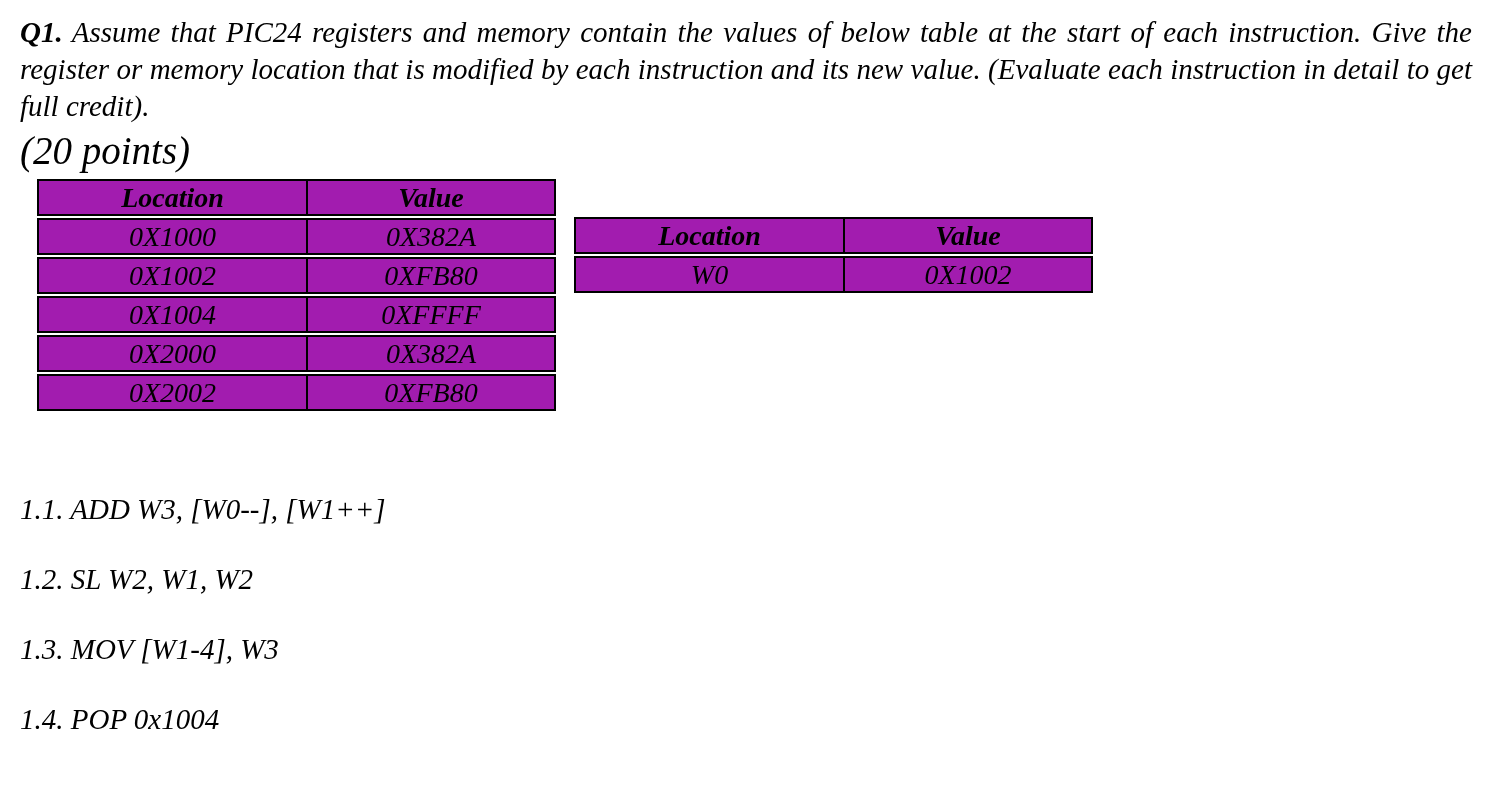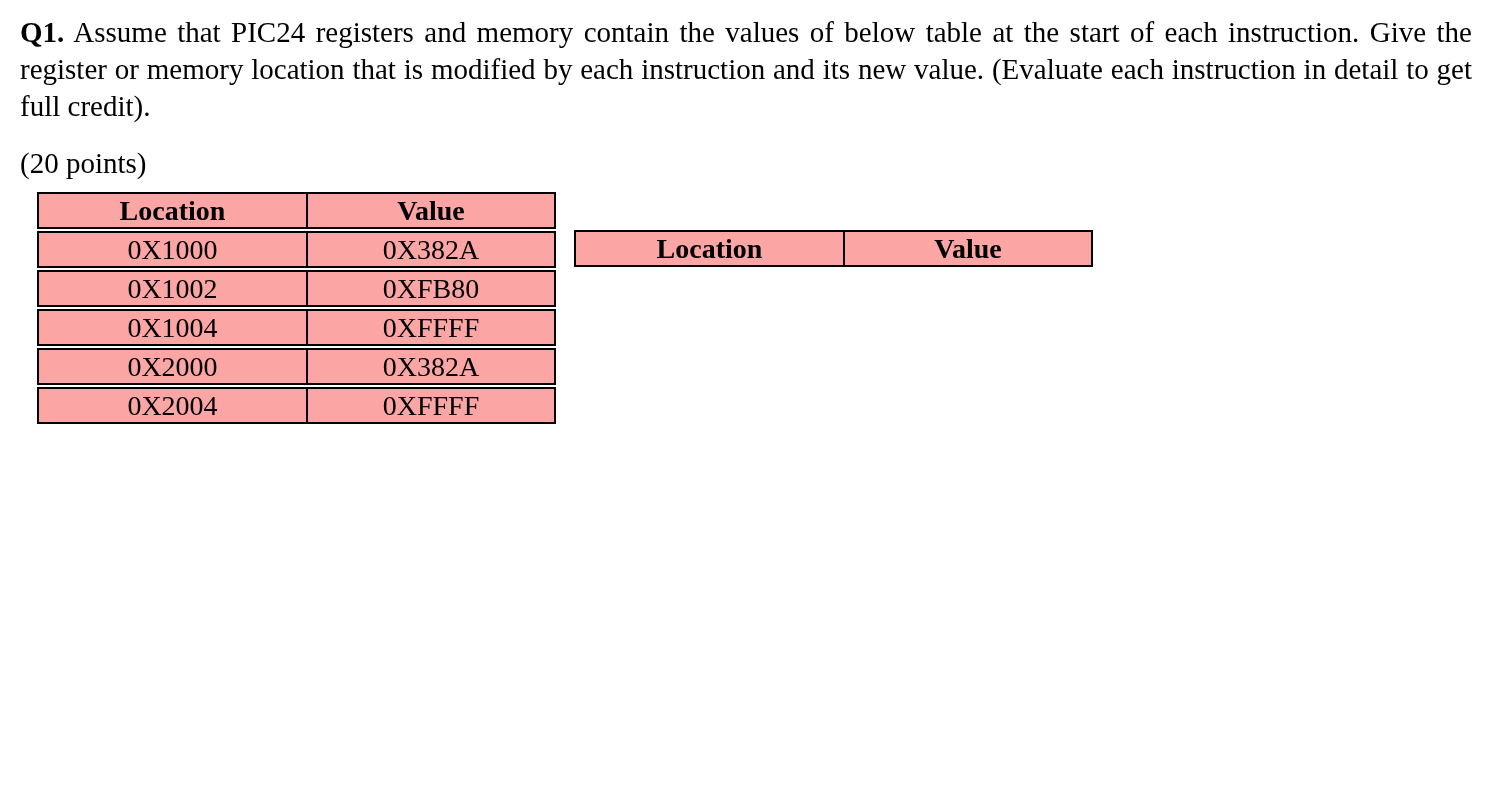--- a/index.html
+++ b/index.html
@@ -10,34 +10,35 @@
     font-family: "Liberation Serif", "DejaVu Serif", serif;
   }
   .page {
     position: relative;
     width: 1490px;
     height: 777px;
     box-sizing: border-box;
     padding: 14px 18px 0 20px;
     background: #ffffff;
     overflow: hidden;
+    font-style: italic;
   }
   .question {
     margin: 0;
     font-size: 29px;
     line-height: 37px;
     text-align: justify;
   }
   .question .qnum {
     font-weight: bold;
     margin-right: 9px;
   }
   .points {
-    margin: 20px 0 0 0;
-    font-size: 29px;
+    margin: 7px 0 0 0;
+    font-size: 39px;
     line-height: 37px;
   }
   .tables {
     display: flex;
     align-items: flex-start;
     margin: 8px 0 0 17px;
   }
   table.tbl {
     border-collapse: separate;
     border-spacing: 0 2px;
@@ -46,21 +47,21 @@
   table.tbl.register-table {
     margin-top: 38px;
     margin-left: 18px;
   }
   .tbl th, .tbl td {
     height: 33px;
     line-height: 33px;
     padding: 0;
     text-align: center;
     vertical-align: middle;
-    background: #fca5a5;
+    background: #a21caf;
   }
   .tbl th { font-weight: bold; }
   .tbl th:first-child, .tbl td:first-child {
     width: 267px;
     border: 2px solid #000000;
   }
   .tbl th:last-child, .tbl td:last-child {
     width: 246px;
     border: 2px solid #000000;
     border-left: none;
@@ -103,33 +104,43 @@
         </tr>
         <tr>
           <td>0X1004</td>
           <td>0XFFFF</td>
         </tr>
         <tr>
           <td>0X2000</td>
           <td>0X382A</td>
         </tr>
         <tr>
-          <td>0X2004</td>
-          <td>0XFFFF</td>
+          <td>0X2002</td>
+          <td>0XFB80</td>
         </tr>
       </tbody>
     </table>
 
     <table class="tbl register-table">
       <thead>
         <tr>
           <th>Location</th>
           <th>Value</th>
         </tr>
       </thead>
       <tbody>
+        <tr>
+          <td>W0</td>
+          <td>0X1002</td>
+        </tr>
       </tbody>
     </table>
 
   </div>
 
+  <div class="instructions">
+    <p>1.1. ADD W3, [W0--], [W1++]</p>
+    <p>1.2. SL W2, W1, W2</p>
+    <p>1.3. MOV [W1-4], W3</p>
+    <p>1.4. POP 0x1004</p>
+  </div>
 
 </div>
 
 </body></html>

